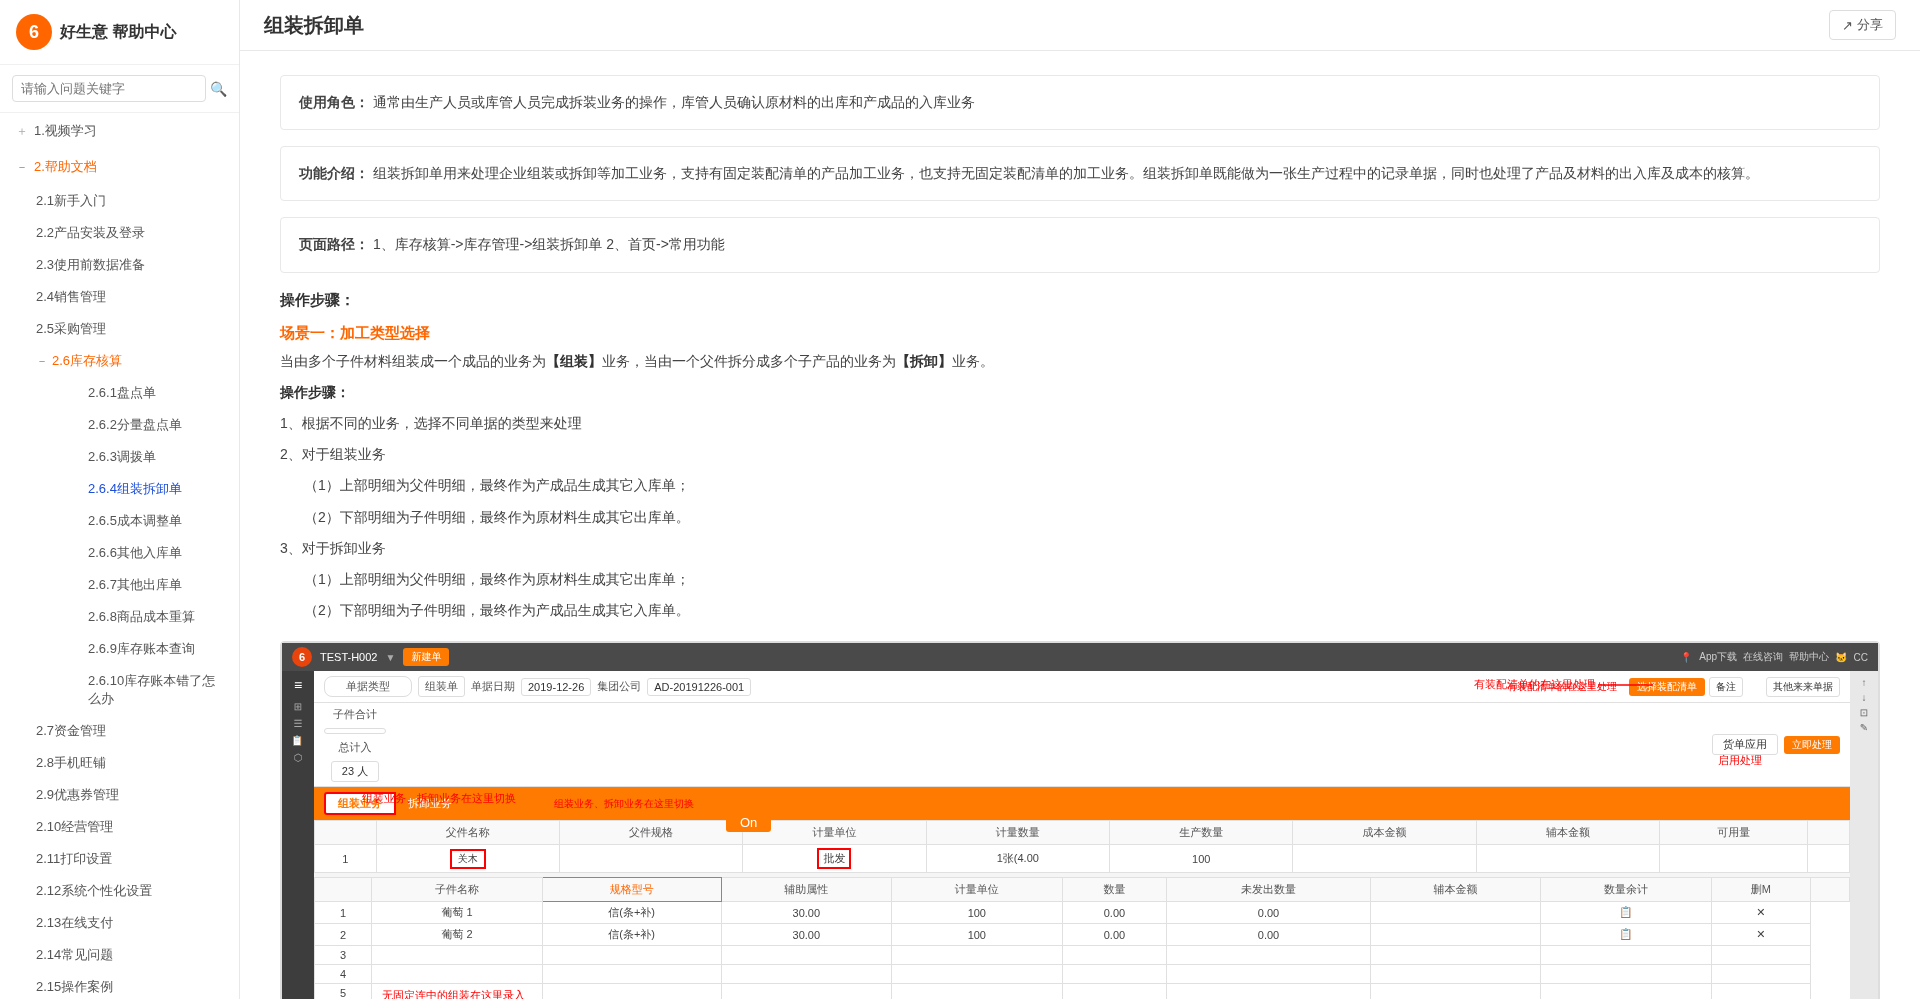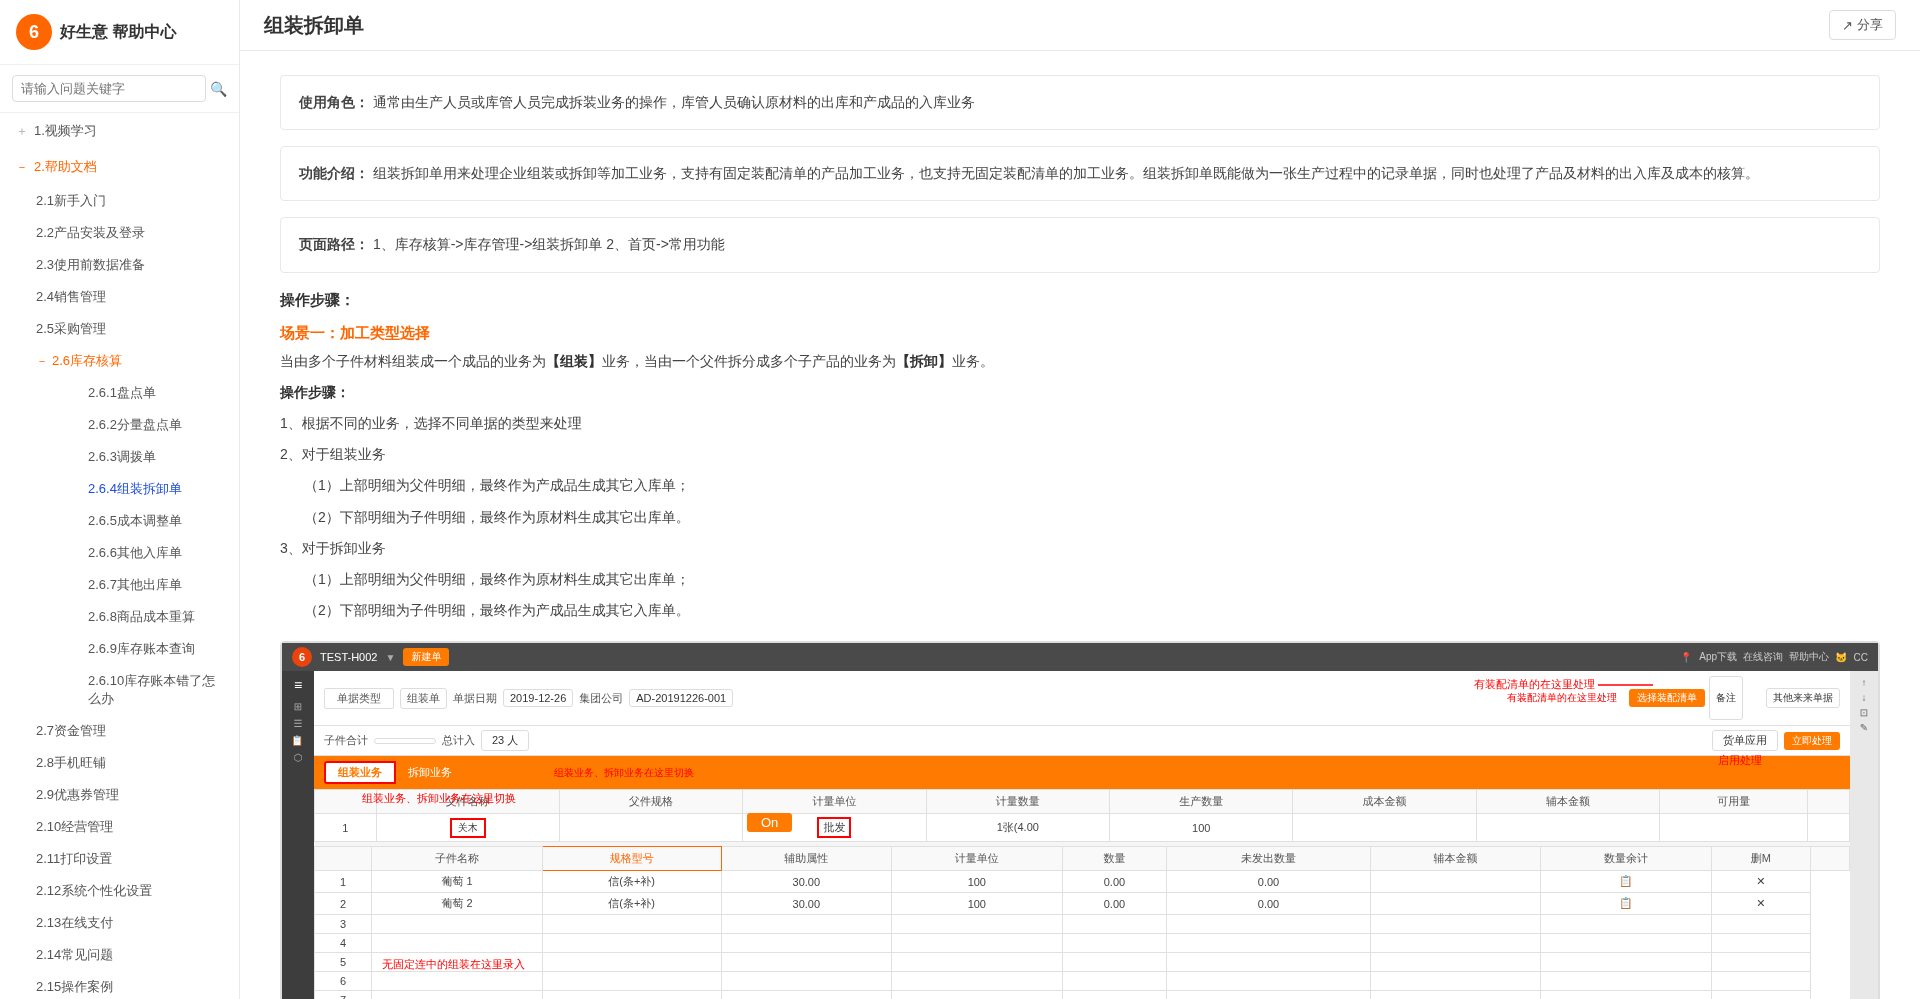--- a/index.html
+++ b/index.html
@@ -391,38 +391,38 @@
               <div style="color:#aaa; text-align:center; font-size:10px; margin-bottom:6px;">⊞</div>
               <div style="color:#aaa; text-align:center; font-size:10px; margin-bottom:6px;">☰</div>
               <div style="color:#aaa; text-align:center; font-size:10px; margin-bottom:6px;">📋</div>
               <div style="color:#aaa; text-align:center; font-size:10px; margin-bottom:6px;">⬡</div>
             </div>
 
             <div style="flex:1; padding:0;">
 
               <div style="background:#fff; border-bottom:1px solid #e0e0e0; padding:5px 10px; display:flex; align-items:center; justify-content:space-between; font-size:11px;">
                 <div style="display:flex; align-items:center; gap:6px;">
-                  <span style="color:#555; border:1px solid #ddd; padding:2px 12px; border-radius:2px; background:#fff;">单据类型</span>
+                  <span style="color:#555; border:1px solid #ddd; padding:2px 21px; border-radius:8px; background:#fff;">单据类型</span>
                   <span style="color:#555; border:1px solid #ddd; padding:2px 6px; border-radius:3px; background:#fff;">组装单</span>
                   <span style="color:#555;">单据日期</span>
                   <span style="border:1px solid #ddd; padding:2px 6px; border-radius:3px; background:#fff;">2019-12-26</span>
                   <span style="color:#555;">集团公司</span>
                   <span style="border:1px solid #ddd; padding:2px 6px; border-radius:3px; background:#fff;">AD-20191226-001</span>
                 </div>
                 <div style="display:flex; align-items:center; gap:4px;">
 
                   <span style="color:#f00; font-size:10px; margin-right:8px;">有装配清单的在这里处理</span>
                   <span style="background:#ff7a00; color:#fff; border-radius:3px; padding:2px 8px; font-size:10px;">选择装配清单</span>
-                  <span style="border:1px solid #ddd; padding:14px 6px; border-radius:3px; background:#fff; font-size:10px;">备注</span>
+                  <span style="border:1px solid #ddd; padding:2px 6px; border-radius:3px; background:#fff; font-size:10px;">备注</span>
                   <span style="border:1px solid #ddd; padding:2px 6px; border-radius:3px; background:#fff; font-size:10px;margin-left:19px;">其他来来单据</span>
                 </div>
               </div>
 
               <div style="background:#fff; border-bottom:1px solid #e0e0e0; padding:4px 10px; display:flex; align-items:center; justify-content:space-between; font-size:11px;">
-                <div style="display:flex; align-items:center; gap:6px;">
+                <div style="display:flex; align-items:center; gap:6px;flex-direction:column;">
                   <span style="color:#555;">子件合计</span>
                   <span style="border:1px solid #ddd; padding:2px 30px; border-radius:3px; background:#fff;"></span>
                   <span style="color:#555;">总计入</span>
                   <span style="border:1px solid #ddd; padding:2px 10px; border-radius:3px; background:#fff;">23 人</span>
                 </div>
                 <div style="display:flex; align-items:center; gap:6px;">
                   <span style="border:1px solid #ddd; padding:2px 10px; border-radius:3px; background:#fff;">货单应用</span>
                   <span style="background:#ff7a00; color:#fff; border-radius:3px; padding:2px 8px; font-size:10px;">立即处理</span>
                 </div>
               </div>
@@ -602,21 +602,21 @@
           </div>
 
           <div style="position:absolute; top:110px; right:116px; color:#f00; font-size:11px; pointer-events:none; white-space:nowrap;">
             <span>启用处理</span>
           </div>
 
           <div style="position:absolute; bottom:60px; left:100px; color:#f00; font-size:11px; pointer-events:none; white-space:nowrap;">
             <span>无固定连中的组装在这里录入</span>
           </div>
 
-          <div style="position:absolute; top:170px; left:465px; pointer-events:none;">
+          <div style="position:absolute; top:170px; left:444px; pointer-events:none;">
             <span class="on-badge">On</span>
           </div>
 
         </div>
       </div>
 
     </div>
   </div>
 </div>
 

